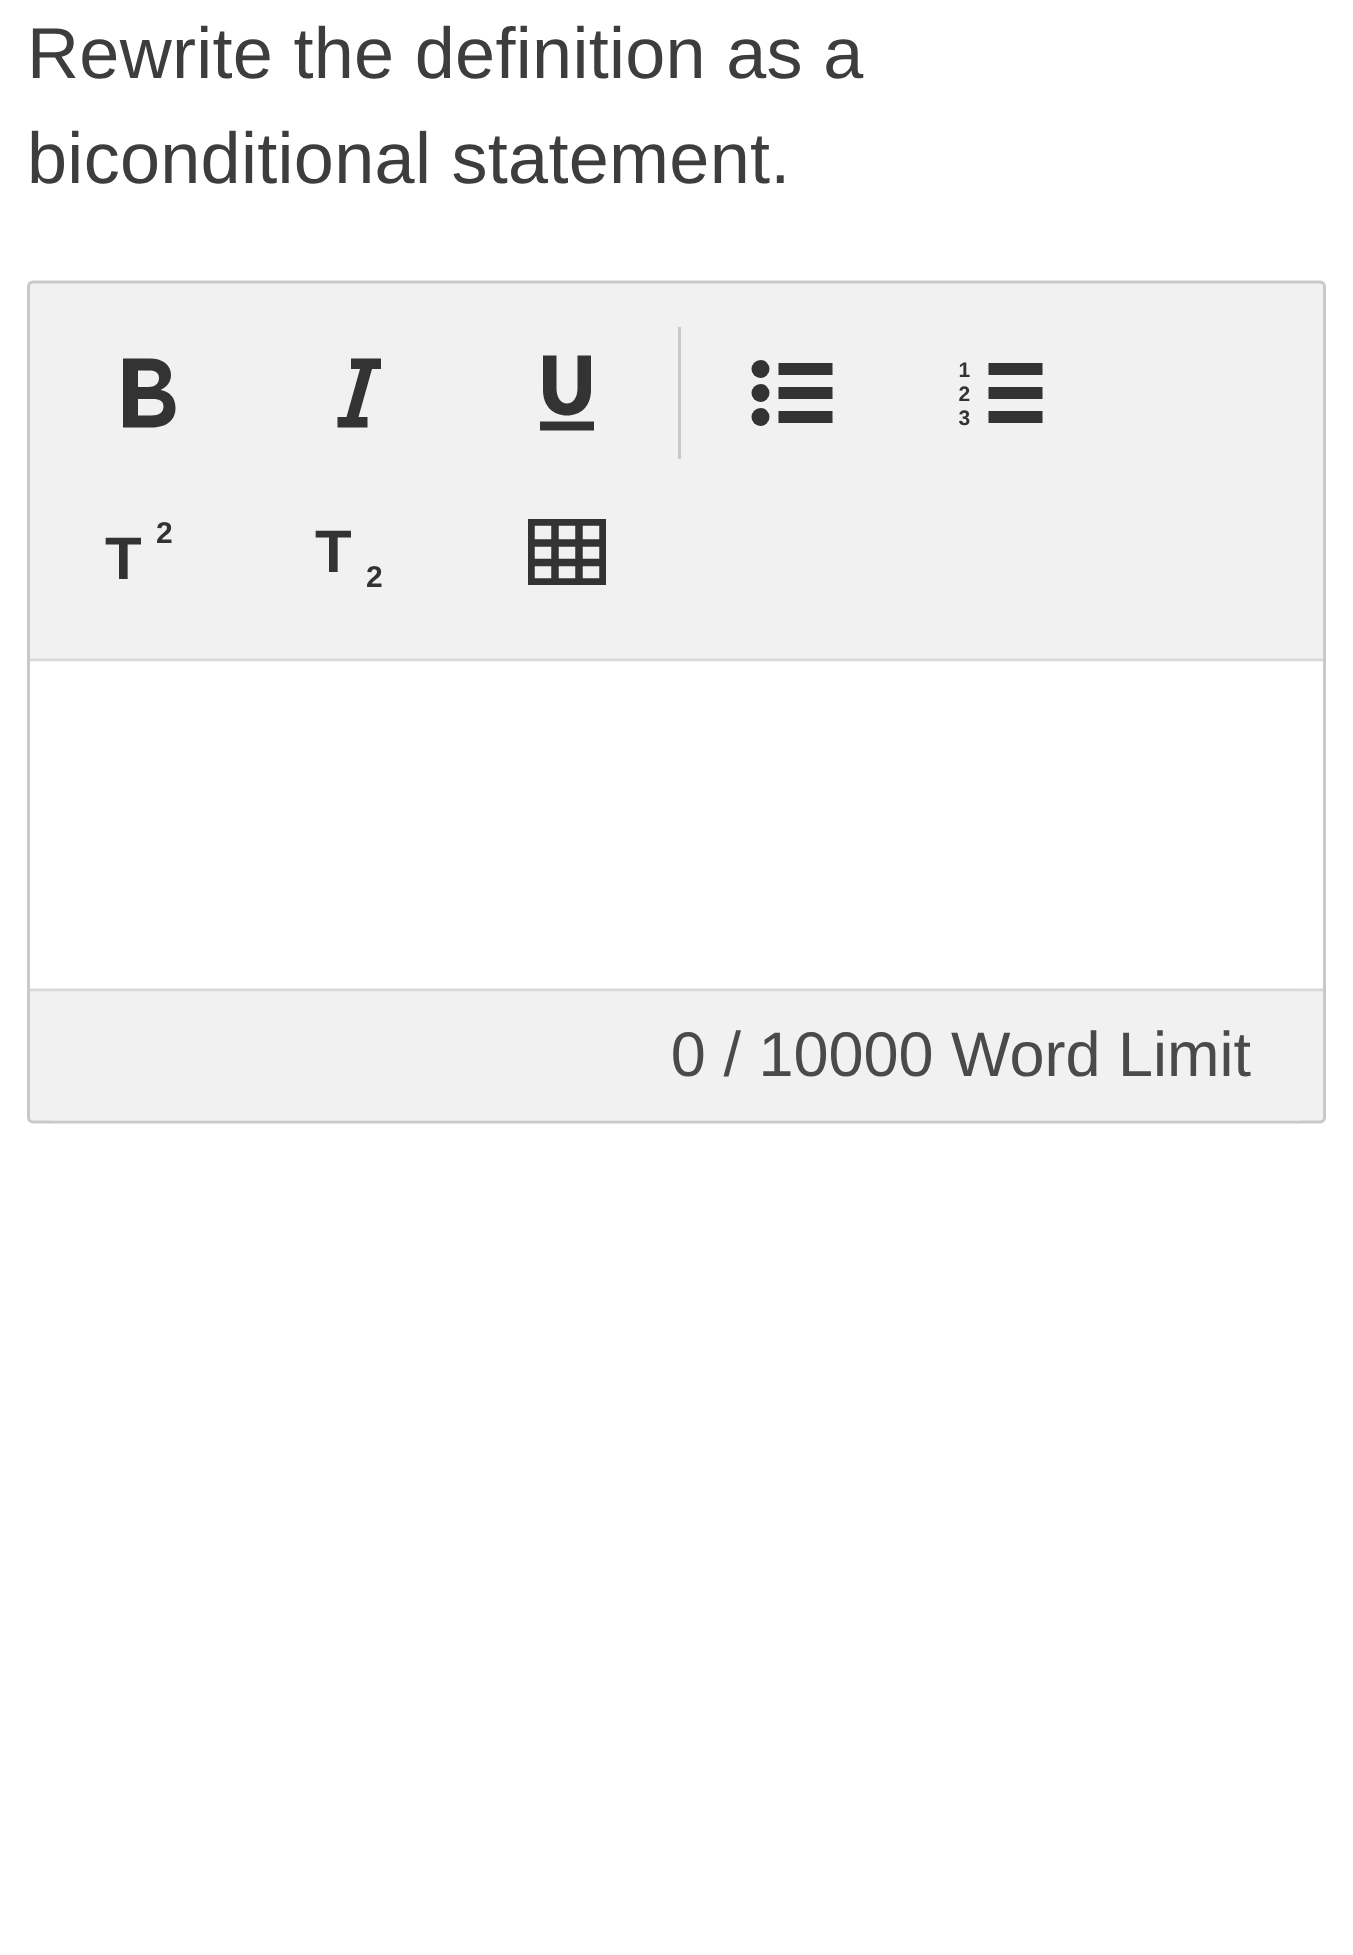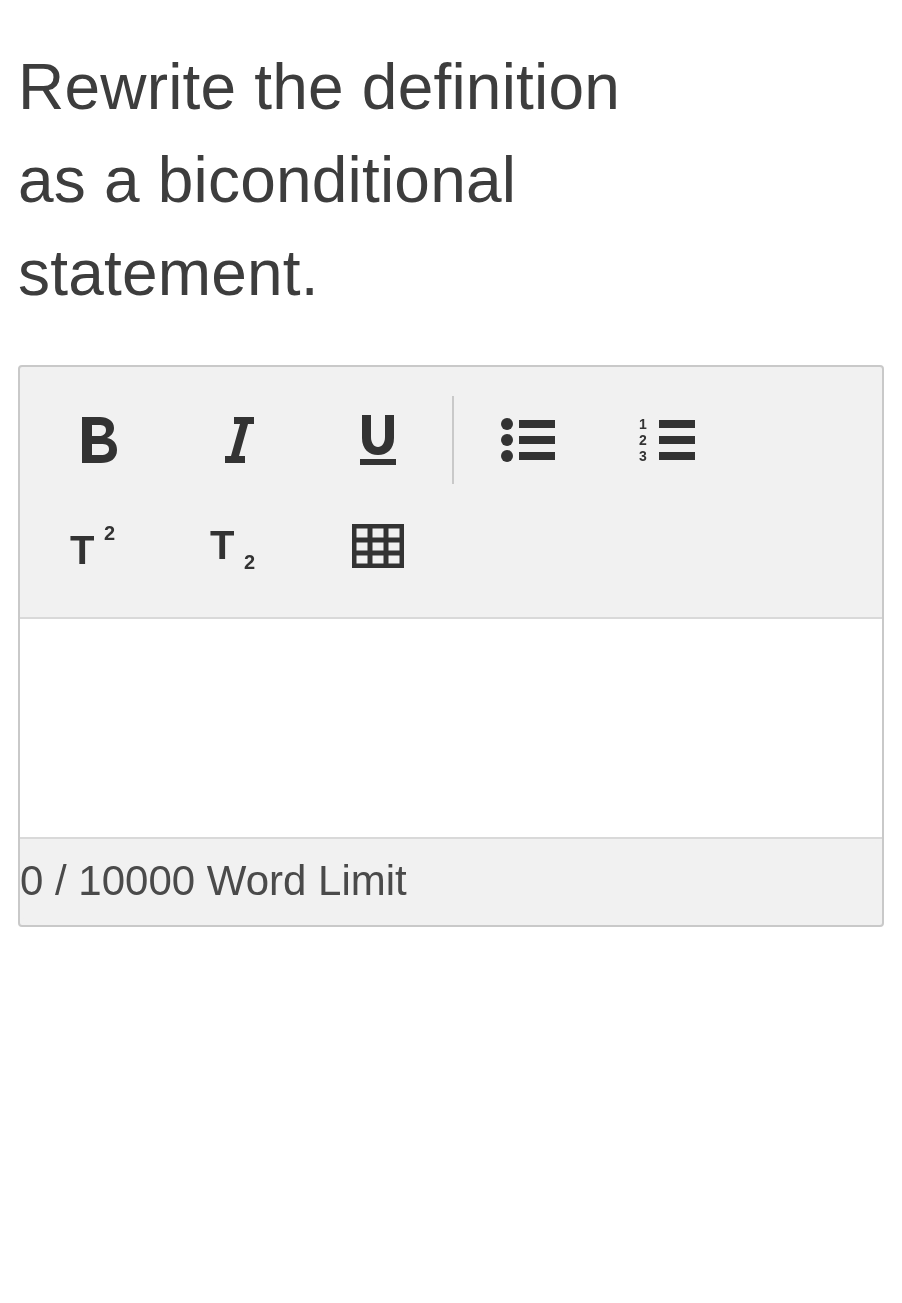--- a/index.html
+++ b/index.html
@@ -1,27 +1,27 @@
 <!DOCTYPE html>
 <html><head>
 <meta charset="utf-8">
 <style>
   html,body{margin:0;padding:0;background:#fff;font-family:"Helvetica Neue",Helvetica,Arial,sans-serif;color:#353535;}
   .wrap{width:902px;box-sizing:border-box;padding:0 18px 40px 18px;}
-  .prompt{font-size:64px;line-height:1.45;color:#3d3d3d;letter-spacing:.2px;padding-top:2px;padding-right:260px;margin-top:39px;}
+  .prompt{font-size:48px;line-height:1.45;color:#3d3d3d;letter-spacing:.2px;padding-top:2px;padding-right:260px;}
   .prompt p{margin:0 0 46px 0;}
   .prompt em{font-style:italic;}
   .editor{margin-top:12px;border:2px solid #c9c9c9;border-radius:4px;background:#f1f1f1;}
   .toolbar{padding:20px 8px 18px 8px;border-bottom:2px solid #d9d9d9;}
   .row{display:flex;align-items:center;height:106px;}
   .btn{width:140px;height:100%;display:flex;align-items:center;justify-content:center;cursor:pointer;}
   .sep{width:2px;height:88px;background:#c9c9c9;margin:0 4px;}
   svg{display:block}
   .content{background:#fff;min-height:190px;border-bottom:2px solid #d9d9d9;outline:none;padding:14px;font-size:40px;}
-  .footer{background:#f1f1f1;text-align:left;font-size:42px;color:#4a4a4a;padding:18px 32px 20px 0;border-radius:17px;}
+  .footer{background:#f1f1f1;text-align:right;font-size:42px;color:#4a4a4a;padding:18px 48px 20px 0;border-radius:17px;}
 </style>
 </head>
 <body>
 
 <div class="wrap">
 
   <div class="prompt">
     <p>Rewrite the definition as a biconditional statement.</p>
   </div>
 

